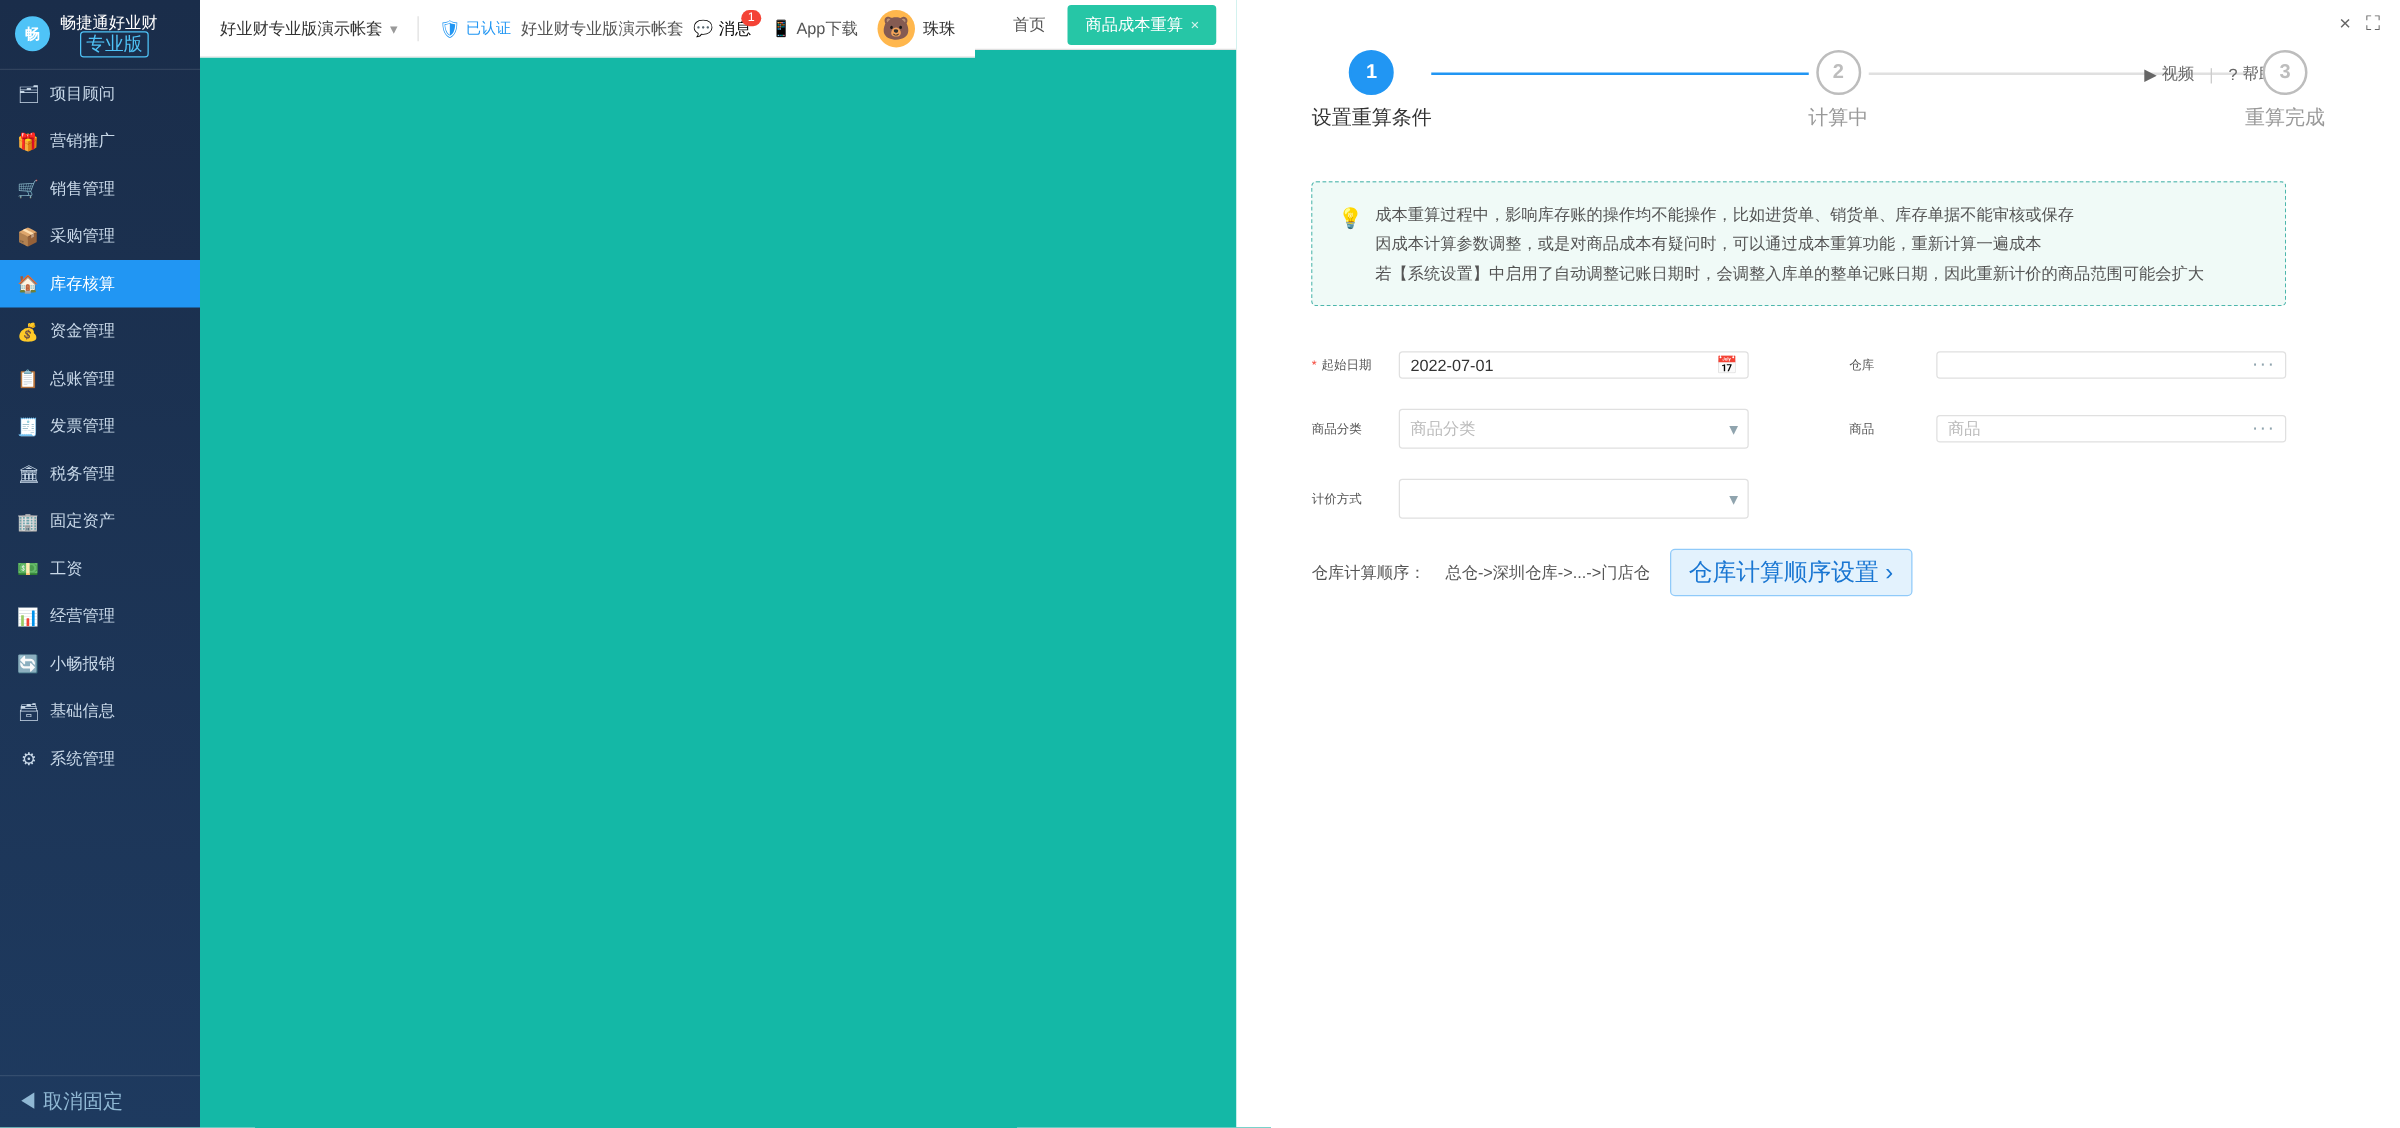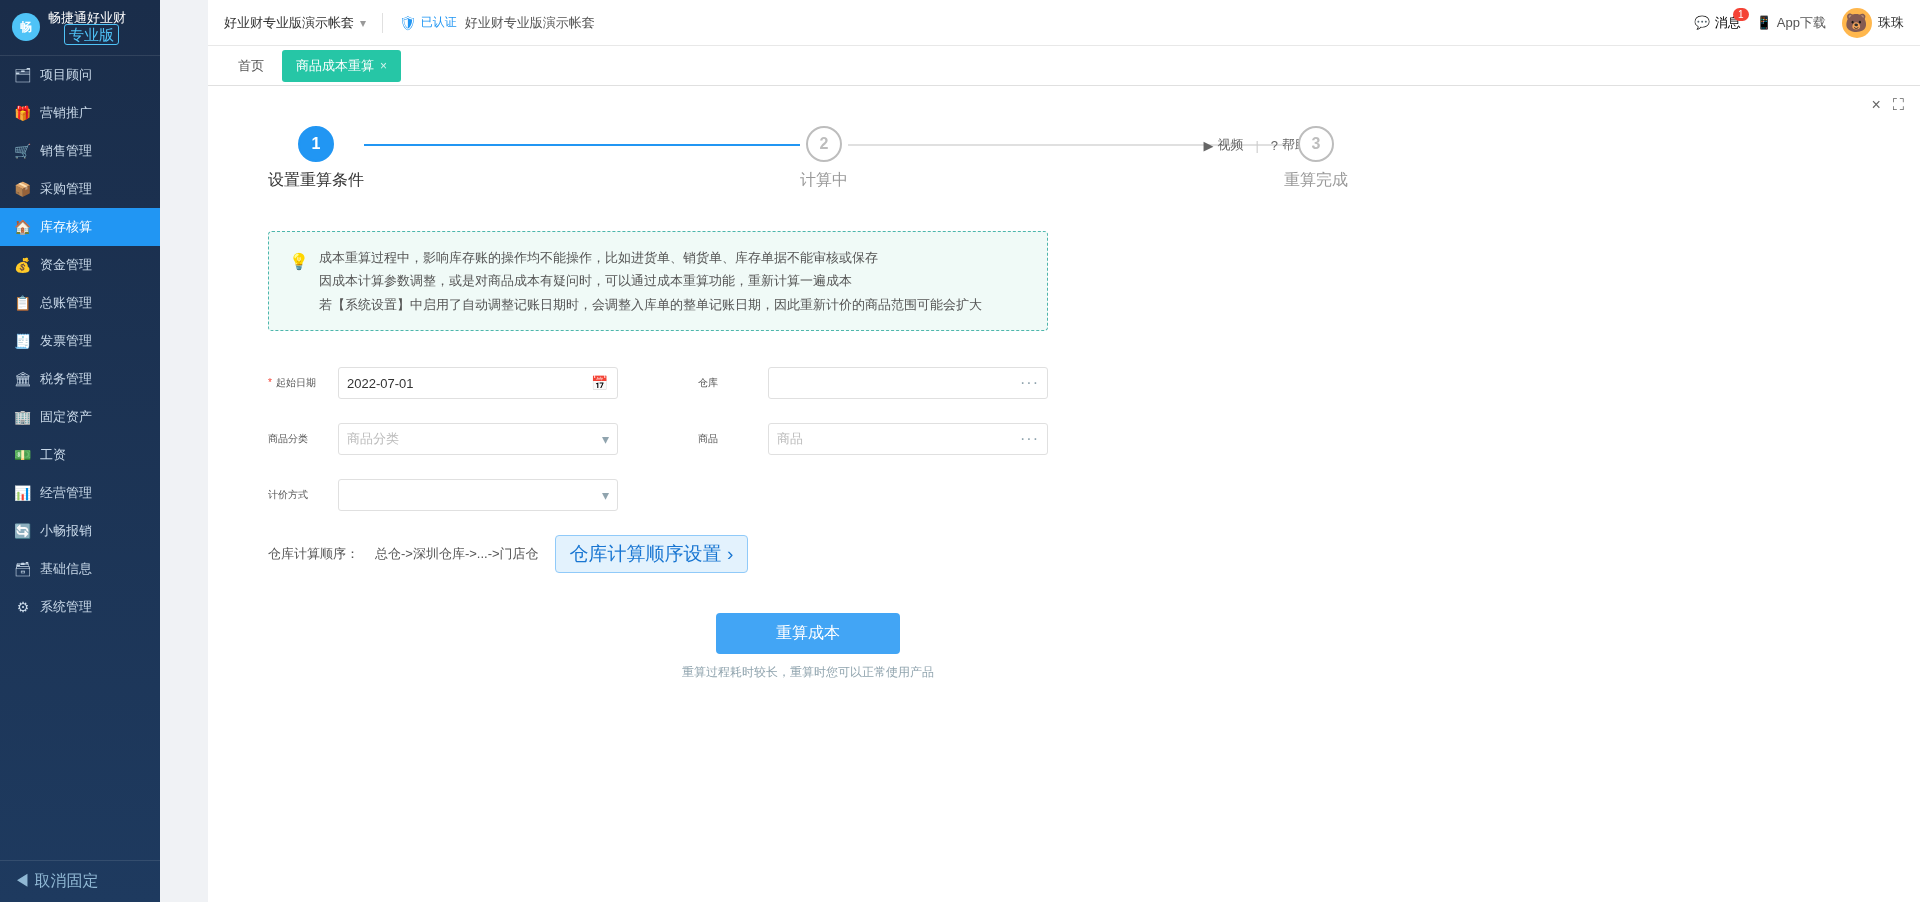--- a/index.html
+++ b/index.html
@@ -53,24 +53,23 @@
       cursor: pointer;
       color: #90b8d4;
       font-size: 16px;
       border-top: 1px solid rgba(255,255,255,0.1);
     }
 
     
     .main-area {
       flex: 1;
       display: flex;
-      flex-direction: column;
+      flex-direction: row;
       background: #14b8a6;
       overflow: hidden;
-      margin-left: 48px;
     }
 
     
     .topbar {
       height: 46px;
       background: #fff;
       display: flex;
       align-items: center;
       padding: 0 16px;
       border-bottom: 1px solid #e8e8e8;
@@ -280,21 +279,21 @@
     }
     .form-label {
       font-size: 10px;
       color: #555;
       white-space: nowrap;
       min-width: 60px;
     }
     .required { color: #f44336; margin-right: 4px; }
     .form-input {
       flex: 1;
-      height: 32px;
+      height: 22px;
       border: 1px solid #e0e0e0;
       border-radius: 3px;
       padding: 4px 8px;
       font-size: 13px;
       color: #333;
       background: #fff;
       display: flex;
       align-items: center;
       justify-content: space-between;
     }
@@ -587,22 +586,16 @@
       </div>
 
       <div class="warehouse-row" style="margin-top:24px;">
         <span class="warehouse-label">仓库计算顺序：</span>
         <span class="warehouse-value">总仓-&gt;深圳仓库-&gt;...-&gt;门店仓</span>
         <button class="warehouse-btn">
           <span>仓库计算顺序设置 ›</span>
         </button>
       </div>
 
-      <div class="recalc-section">
-        <button class="recalc-btn">
-          <span>重算成本</span>
-        </button>
-        <div class="recalc-hint">重算过程耗时较长，重算时您可以正常使用产品</div>
-      </div>
 
     </div>
   </div>
 </div>
 
 </body></html>

